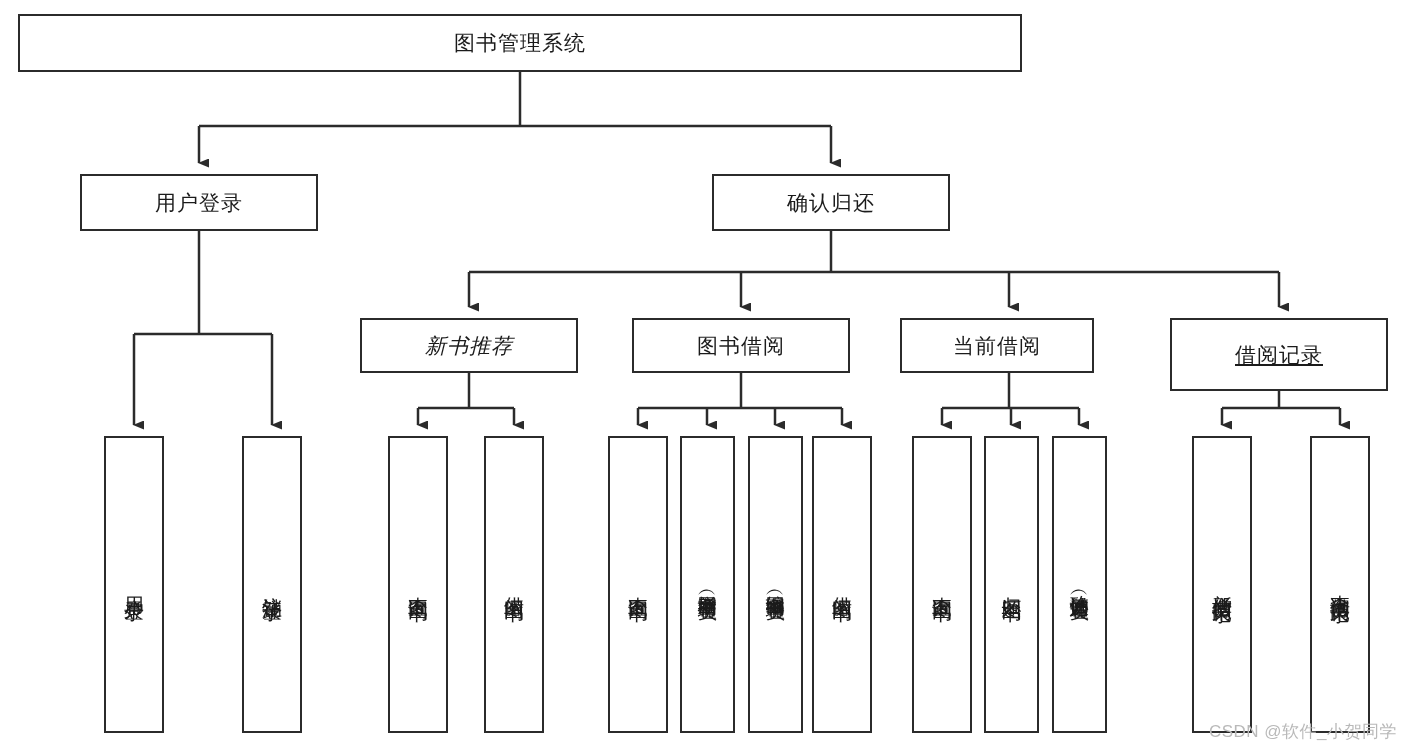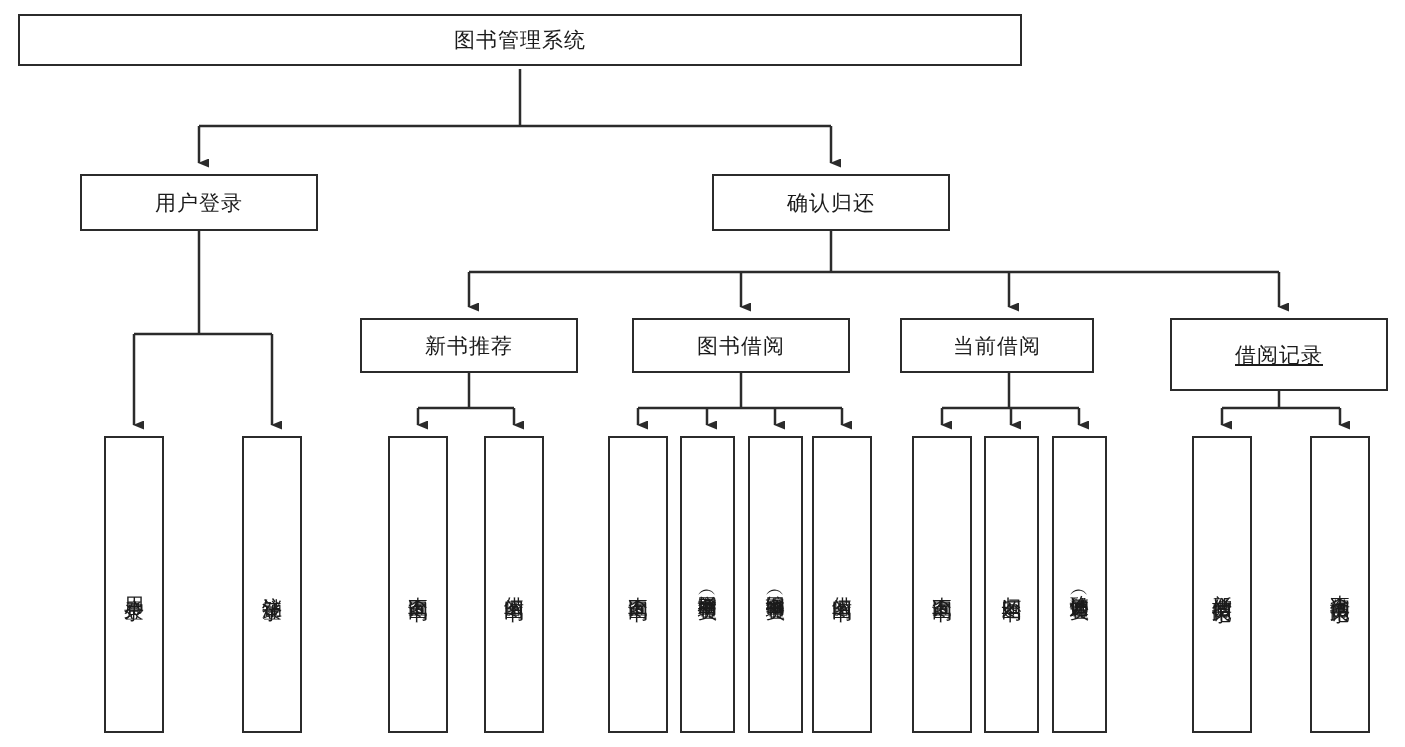--- a/index.html
+++ b/index.html
@@ -109,30 +109,30 @@
         <line x1="1011" y1="408" x2="1011" y2="425" marker-end="url(#arrowhead)"></line>
         <line x1="1079" y1="408" x2="1079" y2="425" marker-end="url(#arrowhead)"></line>
         <line x1="1279" y1="373" x2="1279" y2="408"></line>
         <line x1="1222" y1="408" x2="1340" y2="408"></line>
         <line x1="1222" y1="408" x2="1222" y2="425" marker-end="url(#arrowhead)"></line>
         <line x1="1340" y1="408" x2="1340" y2="425" marker-end="url(#arrowhead)"></line>
       </g>
   </svg>
 
   <div id="node-layer">
-      <div class="node-box horiz" style="left: 18px; top: 14px; width: 1004px; height: 52px;">
+      <div class="node-box horiz" style="left: 18px; top: 14px; width: 1004px; height: 58px;">
         <span class="node-label">图书管理系统</span>
       </div>
       <div class="node-box horiz" style="left: 80px; top: 174px; width: 238px; height: 57px;">
         <span class="node-label">用户登录</span>
       </div>
       <div class="node-box horiz" style="left: 712px; top: 174px; width: 238px; height: 57px;">
         <span class="node-label">确认归还</span>
       </div>
-      <div class="node-box horiz" style="left: 360px; top: 318px; width: 218px; height: 55px;">
+      <div class="node-box horiz" style="left: 360px; top: 318px; width: 218px; height: 55px; font-style: italic;">
         <span class="node-label">新书推荐</span>
       </div>
       <div class="node-box horiz" style="left: 632px; top: 318px; width: 218px; height: 55px;">
         <span class="node-label">图书借阅</span>
       </div>
       <div class="node-box horiz" style="left: 900px; top: 318px; width: 194px; height: 55px;">
         <span class="node-label">当前借阅</span>
       </div>
       <div class="node-box horiz" style="left: 1170px; top: 318px; width: 218px; height: 73px; text-decoration: underline;">
         <span class="node-label">借阅记录</span>
@@ -171,14 +171,15 @@
         <span class="node-label">确认归还（管理员）</span>
       </div>
       <div class="node-box vert" style="left: 1192px; top: 436px; width: 60px; height: 297px;">
         <span class="node-label">新增借阅记录</span>
       </div>
       <div class="node-box vert" style="left: 1310px; top: 436px; width: 60px; height: 297px;">
         <span class="node-label">查询借阅记录</span>
       </div>
     </div>
 
+  <div class="watermark">CSDN @软件_小贺同学</div>
 
 </div>
 
 </body></html>

